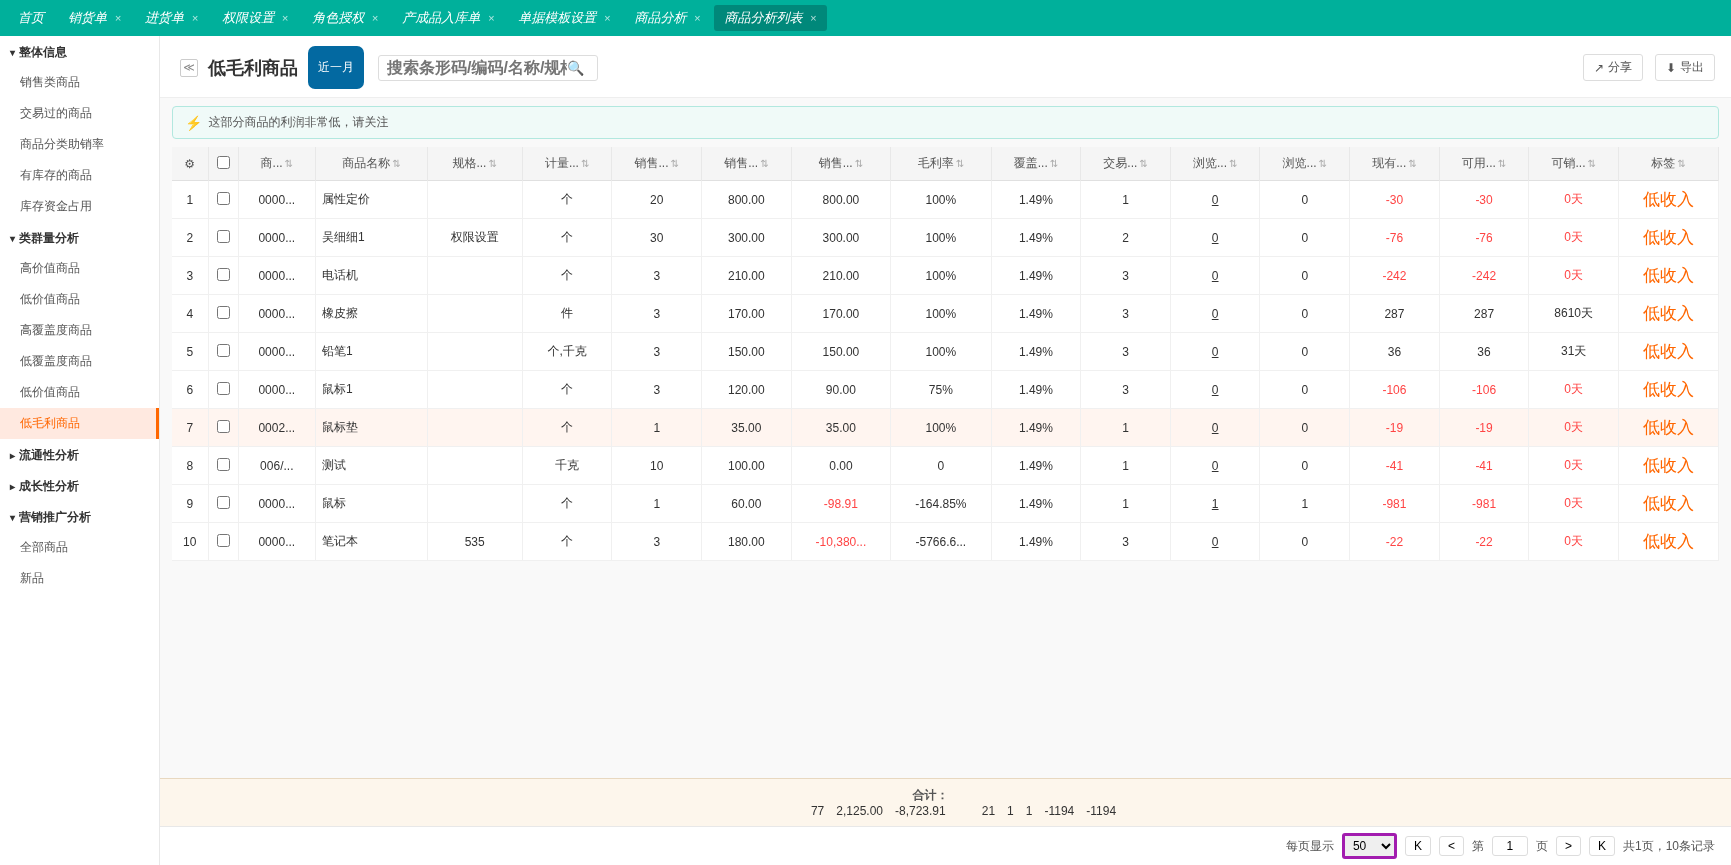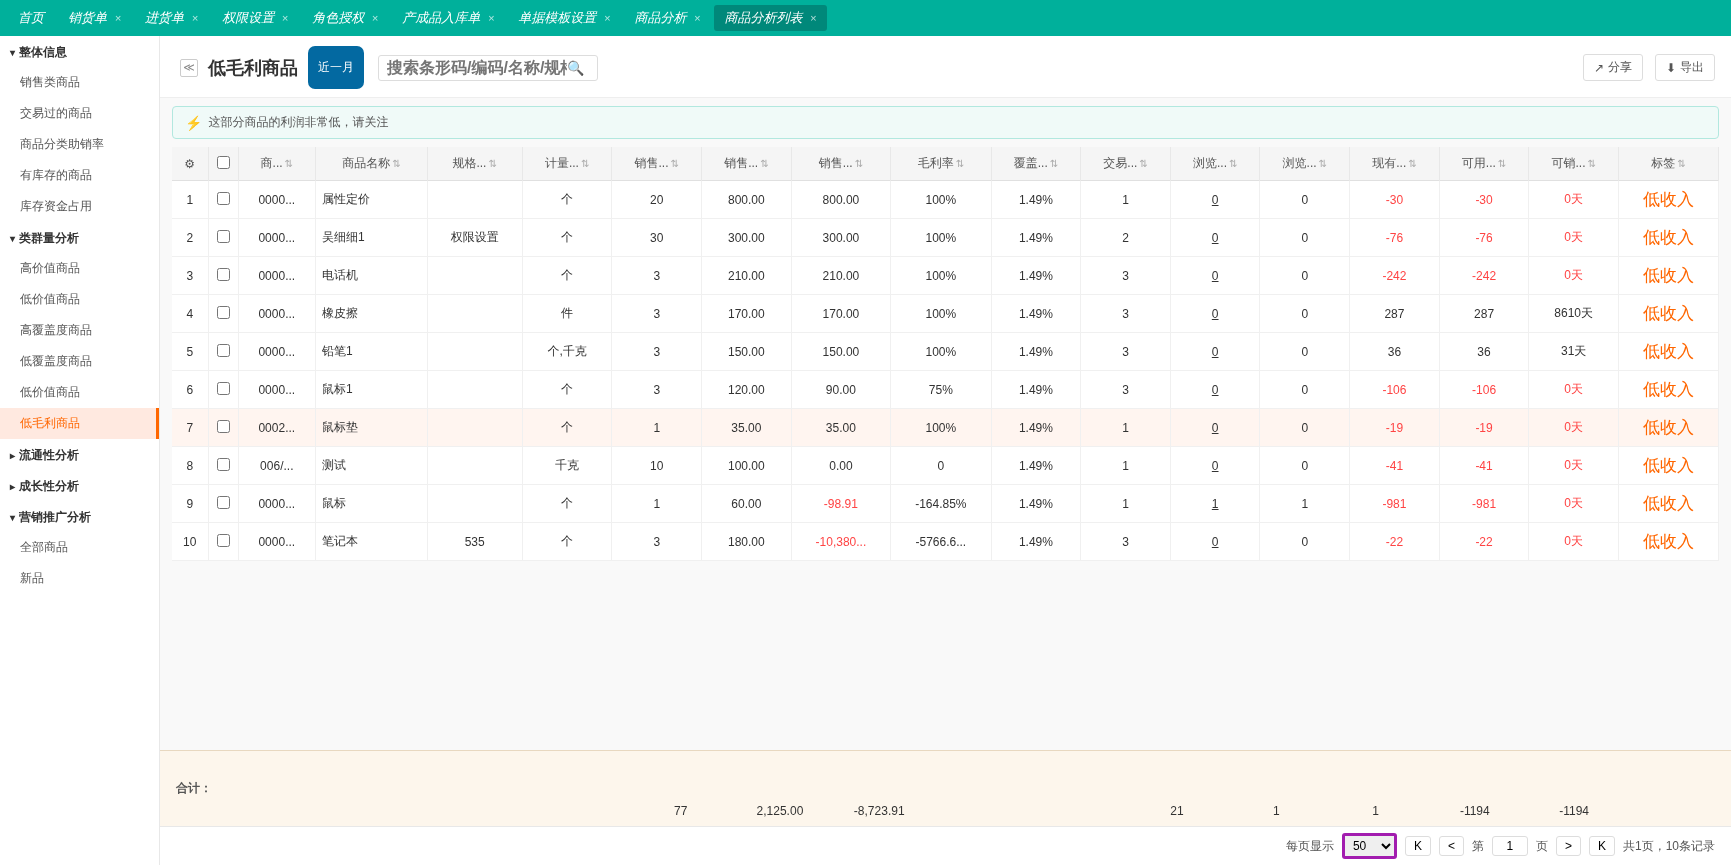--- a/index.html
+++ b/index.html
@@ -189,27 +189,27 @@
 
     
     .total-bar {
       background: #fdf6ec;
       border-top: 1px solid #e8d8c0;
       padding: 8px 16px;
       display: flex;
       align-items: center;
       font-size: 12px;
       color: #333;
+      flex-direction: column;
     }
     .total-label { font-weight: bold; margin-right: 30px; color: #555; }
     .total-values {
       display: flex;
-      gap: 16px;
+      gap: 0;
       flex: 1;
-      margin-top: 45px;
     }
     .total-cell {
       text-align: center;
       flex: 1;
       padding: 0 6px;
       color: #333;
     }
 
     
     .pagination-bar {

